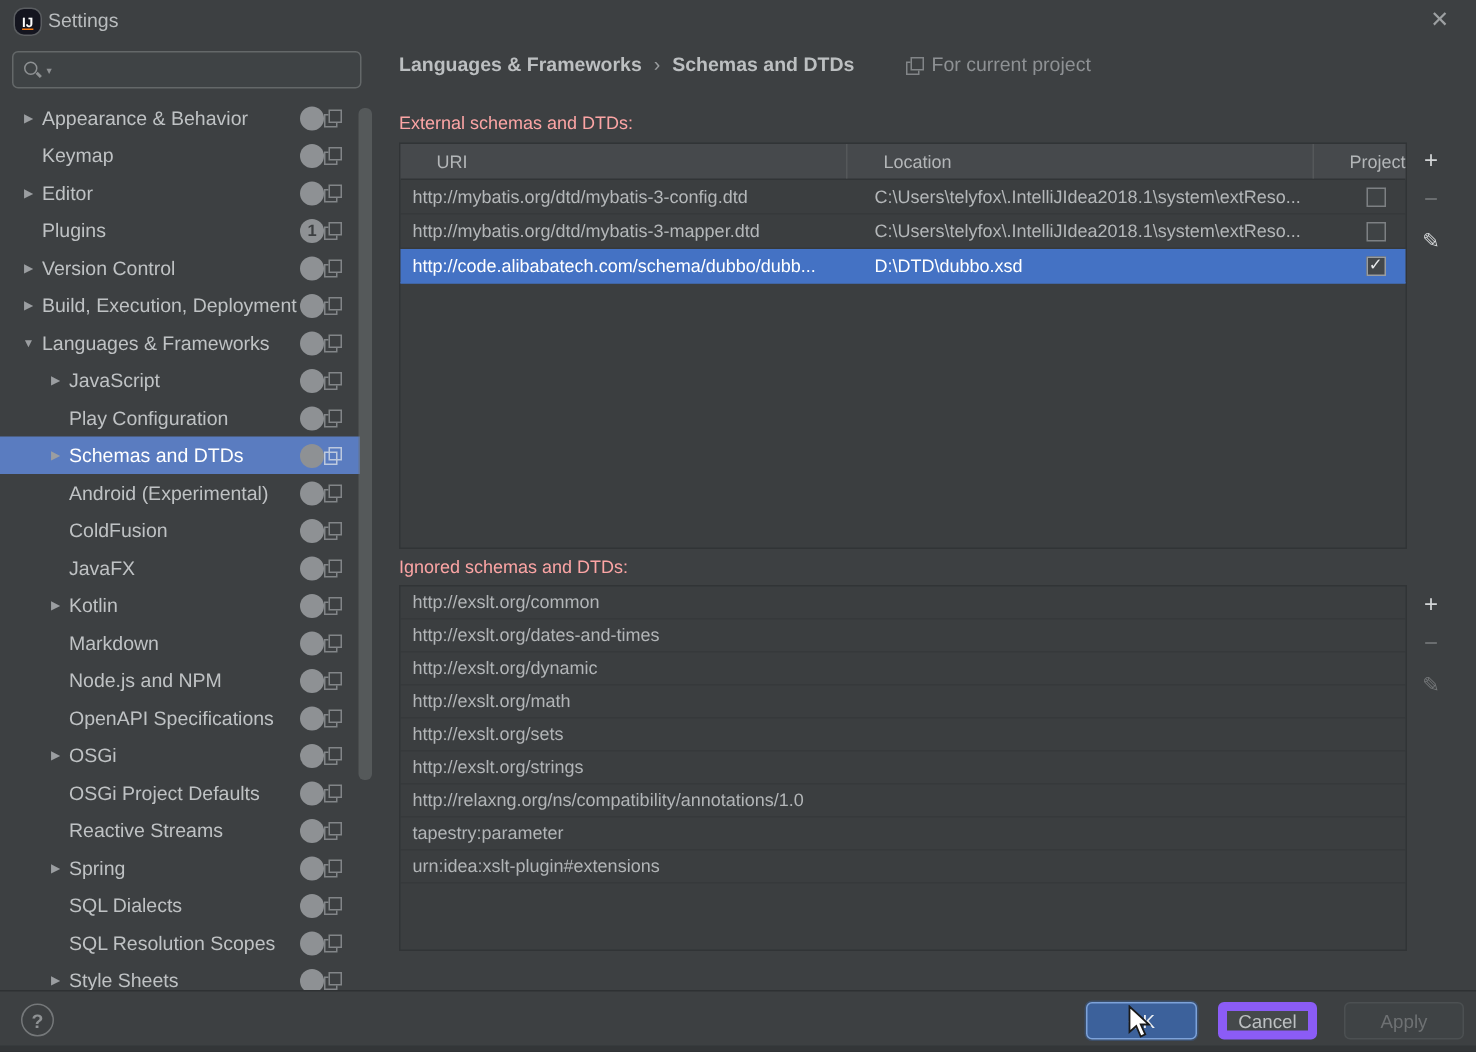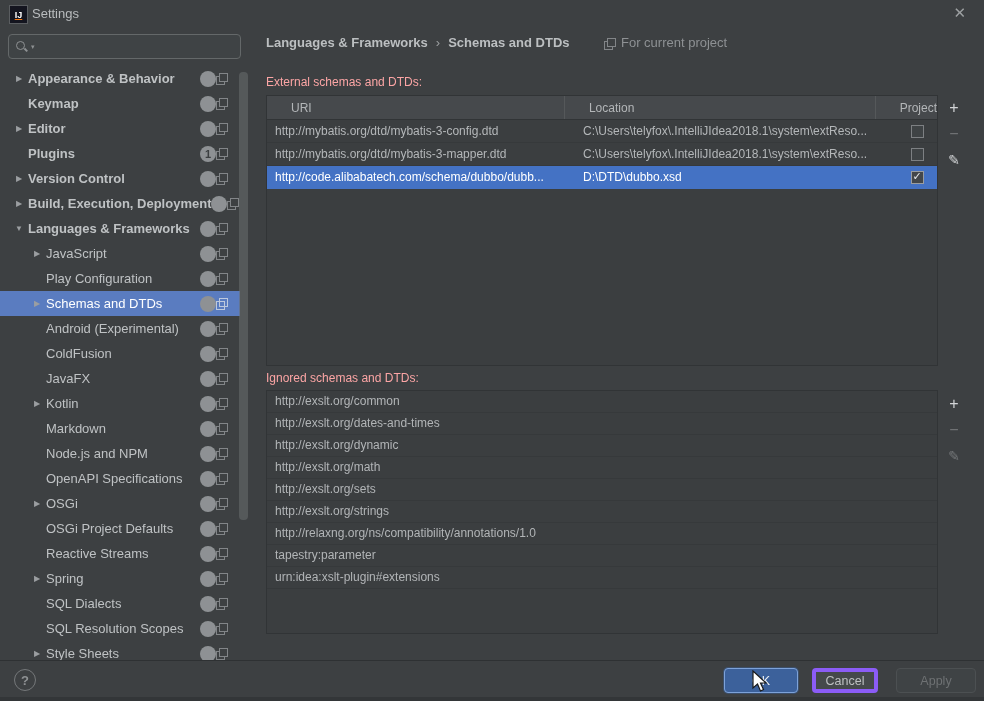--- a/index.html
+++ b/index.html
@@ -4,40 +4,40 @@
 <style>
   html,body{margin:0;padding:0;background:#2b2b2b;}
   #app{
     position:relative;width:984px;height:701px;overflow:hidden;
     background:#3d4042;color:#bbbec0;
     font-family:"Liberation Sans","DejaVu Sans",sans-serif;font-size:13px;
   }
   
   .titlebar{position:absolute;left:0;top:0;width:100%;height:28px;}
   .app-logo{position:absolute;left:9px;top:5px;width:17px;height:17px;background:#14151f;
-    border:1px solid #5a5d60;border-radius:0;color:#fff;font-size:9px;font-weight:bold;
+    border:1px solid #5a5d60;border-radius:7px;color:#fff;font-size:9px;font-weight:bold;
     display:flex;align-items:center;justify-content:center;letter-spacing:0;}
   .app-logo u{text-decoration:underline;text-decoration-color:#f97a12;}
   .win-title{position:absolute;left:32px;top:6px;color:#b9bcbe;}
   .win-close{position:absolute;right:18px;top:4px;font-size:15px;color:#9da0a2;cursor:pointer;}
   
   .search-box{position:absolute;left:8px;top:34px;width:233px;height:25px;box-sizing:border-box;
     background:#3f4345;border:1px solid#646869;border-radius:4px;display:flex;align-items:center;padding:0 6px;}
   .mag{position:relative;width:14px;height:14px;flex:none;}
   .mag::before{content:"";position:absolute;left:1px;top:1px;width:7px;height:7px;border:1.5px solid #8e9193;border-radius:50%;}
   .mag::after{content:"";position:absolute;left:9px;top:9px;width:4px;height:1.5px;background:#8e9193;transform:rotate(45deg);}
   .mag-drop{font-size:7px;color:#8e9193;margin-left:2px;}
   
   .sidebar{position:absolute;left:0;top:66px;width:250px;height:594px;overflow:hidden;}
   .side-item{display:flex;align-items:center;height:25px;width:240px;box-sizing:border-box;cursor:pointer;}
   .side-item .arrow{width:18px;flex:none;font-size:8px;color:#9b9ea1;text-align:center;}
   .side-item .lbl{white-space:nowrap;color:#bfc2c4;}
   .side-item.lv0{padding-left:10px;}
   .side-item.lv1{padding-left:28px;}
-  .side-item.lv0 .lbl{font-weight:bold;}
+  .side-item.lv0 .lbl{font-weight:normal;}
   .side-item.sel{background:#5a7cc0;}
   .side-item.sel .lbl{color:#ffffff;}
   .side-item .right{margin-left:auto;margin-right:12px;display:flex;align-items:center;}
   .badge{min-width:16px;height:16px;border-radius:8px;background:#8e9194;color:#3c3f41;
     font-size:11px;font-weight:bold;display:flex;align-items:center;justify-content:center;}
   .proj-icon{position:relative;width:12px;height:12px;display:inline-block;opacity:.75;}
   .proj-icon::before{content:"";position:absolute;left:0;bottom:0;width:7px;height:7px;border:1px solid #9a9da0;}
   .proj-icon::after{content:"";position:absolute;right:0;top:0;width:7px;height:7px;border:1px solid #9a9da0;background:#3d4042;}
   .side-item.sel .proj-icon::before,.side-item.sel .proj-icon::after{border-color:#dfe3e8;background:transparent;}
   .side-scrollbar{position:absolute;left:239px;top:6px;width:9px;height:448px;background:#6a6d6f;border-radius:4px;opacity:.55;}
@@ -74,21 +74,21 @@
   
   .footer{position:absolute;left:0;bottom:0;width:100%;height:41px;background:#3d4042;
     border-top:1px solid #2e3133;box-sizing:border-box;box-shadow:inset 0 -4px 0 #333638;}
   .help-btn{position:absolute;left:14px;top:8px;width:22px;height:22px;border-radius:50%;
     border:1.5px solid #75787a;color:#8f9294;display:flex;align-items:center;justify-content:center;
     font-size:13px;font-weight:bold;box-sizing:border-box;cursor:pointer;}
   .btn{position:absolute;top:7px;height:25px;border-radius:4px;font-size:12.5px;
     display:flex;align-items:center;justify-content:center;box-sizing:border-box;cursor:pointer;}
   .btn-ok{left:724px;width:74px;background:#3c619b;border:1px solid #7da2d9;color:#eef1f4;
     box-shadow:0 0 0 1px rgba(60,97,155,.45);}
-  .btn-cancel{left:812px;width:66px;background:#45494b;border:4px solid #8b5cf6;color:#bdc0c2;}
+  .btn-cancel{left:812px;width:66px;background:#45494b;border:6px solid #8b5cf6;color:#bdc0c2;}
   .btn-apply{left:896px;width:80px;background:#3f4345;border:1px solid #4c5052;color:#6e7173;cursor:default;}
   
   .cursor{position:absolute;left:750px;top:670px;pointer-events:none;}
 </style>
 </head>
 <body>
 
 <div id="app">
 
   <div class="titlebar">

